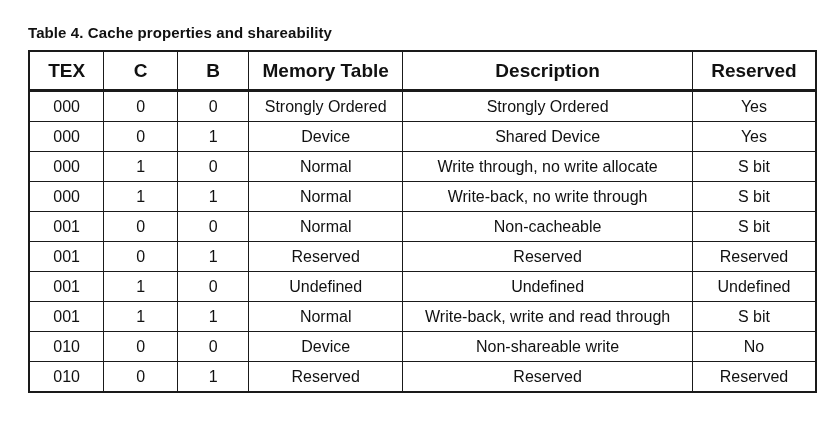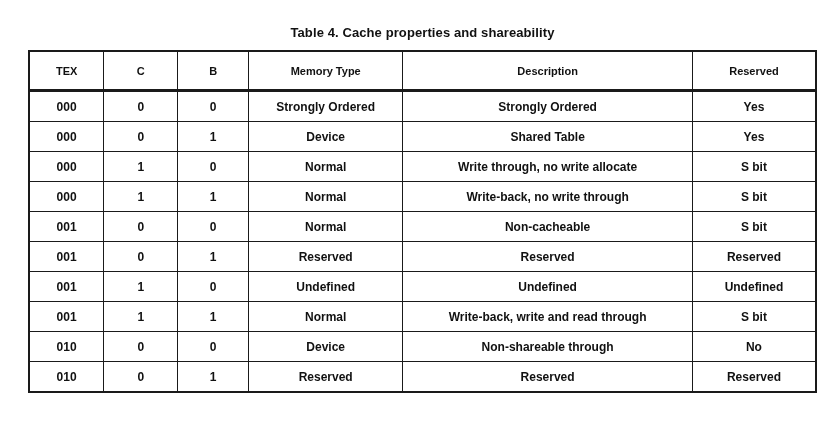--- a/index.html
+++ b/index.html
@@ -15,51 +15,50 @@
     color: #111111;
     overflow: hidden;
   }
   .table-wrap {
     position: absolute;
     left: 28px;
     top: 24px;
     width: 789px;
   }
   .table-caption {
-    text-align: center;
     font-weight: bold;
-    font-size: 13px;
+    font-size: 15px;
     line-height: 18px;
     margin-bottom: 8px;
     letter-spacing: 0.1px;
   }
   table.data-table {
     width: 100%;
     table-layout: fixed;
     border-collapse: collapse;
     border: 2px solid #1a1a1a;
   }
   table.data-table th,
   table.data-table td {
     border: 1.5px solid #1a1a1a;
     text-align: center;
     vertical-align: middle;
     padding: 0 4px;
     overflow: hidden;
     white-space: nowrap;
   }
   table.data-table th {
-    font-size: 11px;
+    font-size: 19px;
     font-weight: bold;
     height: 37px;
     border-bottom: 3px solid #1a1a1a;
   }
   table.data-table td {
-    font-size: 12px;
-    font-weight: bold;
+    font-size: 16px;
+    font-weight: normal;
     height: 29px;
   }
   col.col-tex   { width: 9.5%;  }
   col.col-c     { width: 9.4%;  }
   col.col-b     { width: 9.0%;  }
   col.col-mem   { width: 19.6%; }
   col.col-desc  { width: 36.8%; }
   col.col-share { width: 15.7%; }
 </style>
 </head>
@@ -74,40 +73,40 @@
       <col class="col-b">
       <col class="col-mem">
       <col class="col-desc">
       <col class="col-share">
     </colgroup>
     <thead>
       <tr id="header-row">
           <th>TEX</th>
           <th>C</th>
           <th>B</th>
-          <th>Memory Type</th>
+          <th>Memory Table</th>
           <th>Description</th>
           <th>Reserved</th>
         </tr>
     </thead>
     <tbody id="table-body">
         <tr>
           <td>000</td>
           <td>0</td>
           <td>0</td>
           <td>Strongly Ordered</td>
           <td>Strongly Ordered</td>
           <td>Yes</td>
         </tr>
         <tr>
           <td>000</td>
           <td>0</td>
           <td>1</td>
           <td>Device</td>
-          <td>Shared Table</td>
+          <td>Shared Device</td>
           <td>Yes</td>
         </tr>
         <tr>
           <td>000</td>
           <td>1</td>
           <td>0</td>
           <td>Normal</td>
           <td>Write through, no write allocate</td>
           <td>S bit</td>
         </tr>
@@ -149,21 +148,21 @@
           <td>1</td>
           <td>Normal</td>
           <td>Write-back, write and read through</td>
           <td>S bit</td>
         </tr>
         <tr>
           <td>010</td>
           <td>0</td>
           <td>0</td>
           <td>Device</td>
-          <td>Non-shareable through</td>
+          <td>Non-shareable write</td>
           <td>No</td>
         </tr>
         <tr>
           <td>010</td>
           <td>0</td>
           <td>1</td>
           <td>Reserved</td>
           <td>Reserved</td>
           <td>Reserved</td>
         </tr>

